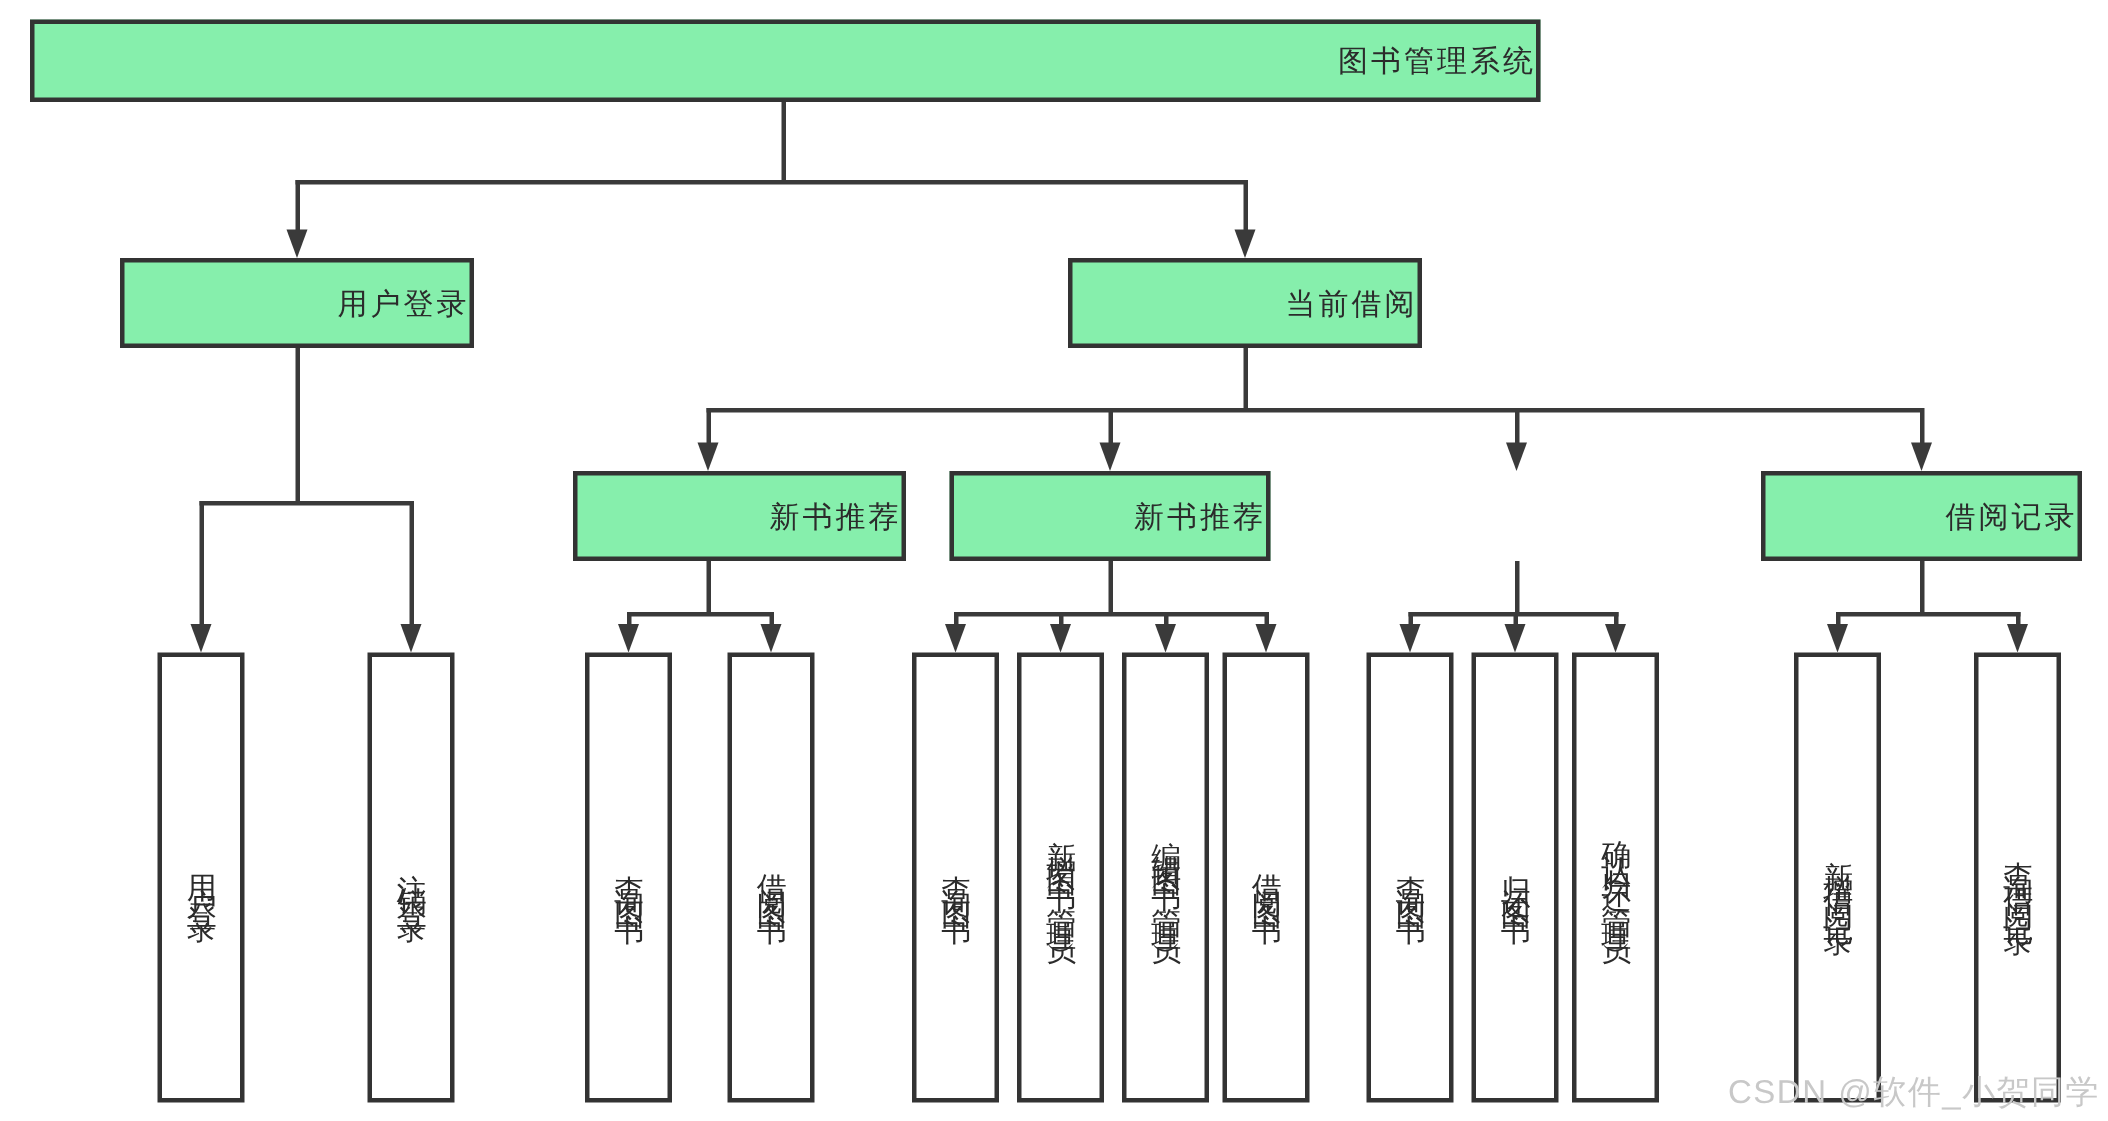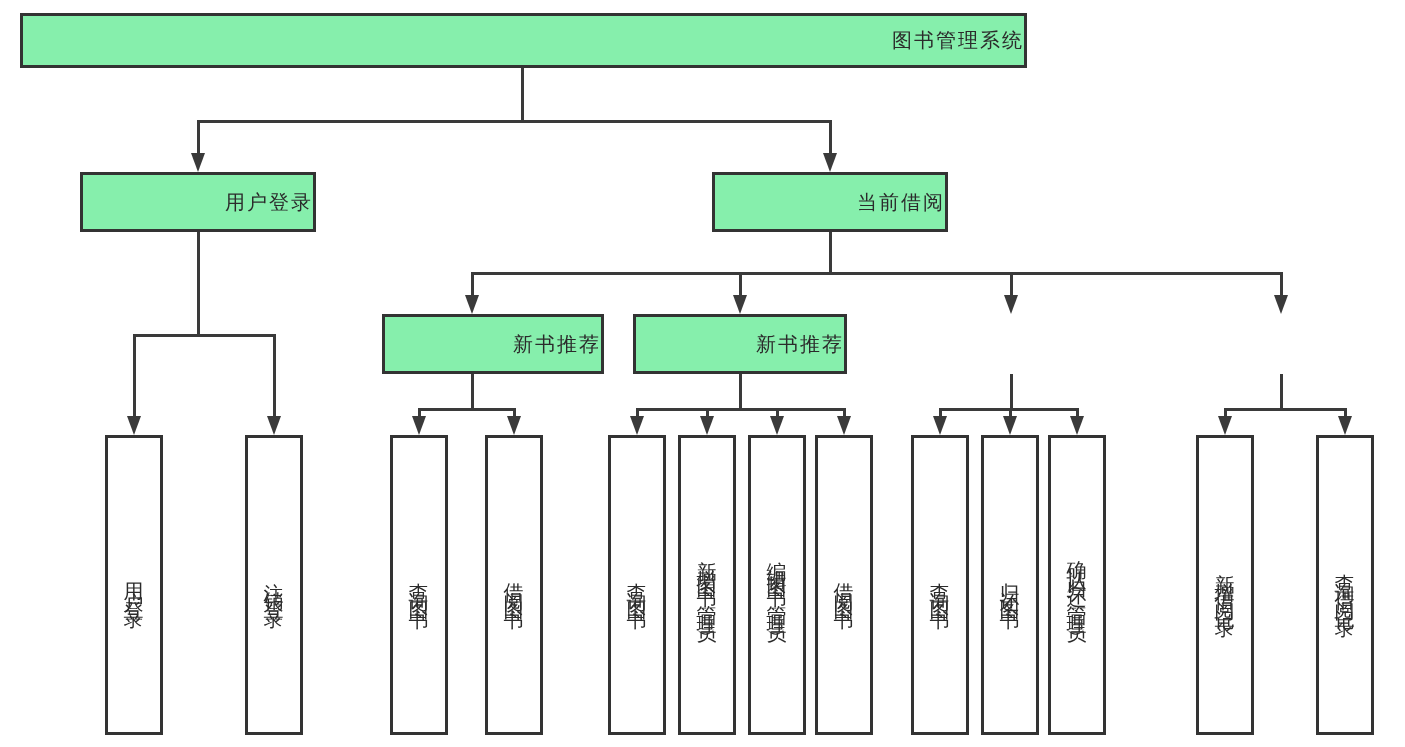--- a/index.html
+++ b/index.html
@@ -73,20 +73,23 @@
   <div class="arrow" style="left:733px;top:295px;"></div>
   <div class="arrow" style="left:1004px;top:295px;"></div>
   <div class="arrow" style="left:1274px;top:295px;"></div>
 
   <div class="hnode" style="left:382px;top:314px;width:222px;height:60px;">
     <span>新书推荐</span>
   </div>
   <div class="hnode" style="left:633px;top:314px;width:214px;height:60px;">
     <span>新书推荐</span>
   </div>
+  <div class="hnode" style="left:1174px;top:314px;width:214px;height:60px;">
+    <span>借阅记录</span>
+  </div>
 
   <div class="vline" style="left:471px;top:374px;height:36px;"></div>
   <div class="hline" style="left:418px;top:408px;width:98px;"></div>
   <div class="vline" style="left:418px;top:408px;height:10px;"></div>
   <div class="vline" style="left:513px;top:408px;height:10px;"></div>
   <div class="arrow" style="left:412px;top:416px;"></div>
   <div class="arrow" style="left:507px;top:416px;"></div>
 
   <div class="vline" style="left:739px;top:374px;height:36px;"></div>
   <div class="hline" style="left:636px;top:408px;width:210px;"></div>
@@ -148,14 +151,15 @@
   <div class="leaf" style="left:1048px;">
     <span class="vtext">确认归还（管理员）</span>
   </div>
   <div class="leaf" style="left:1196px;">
     <span class="vtext">新增借阅记录</span>
   </div>
   <div class="leaf" style="left:1316px;">
     <span class="vtext">查询借阅记录</span>
   </div>
 
+  <div class="watermark">CSDN @软件_小贺同学</div>
 
 </div>
 
 </body></html>

